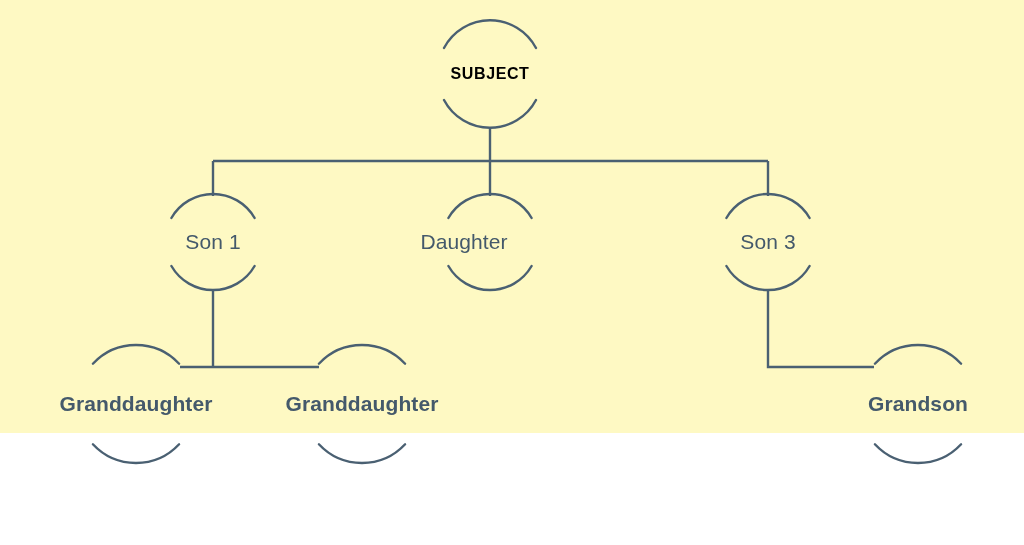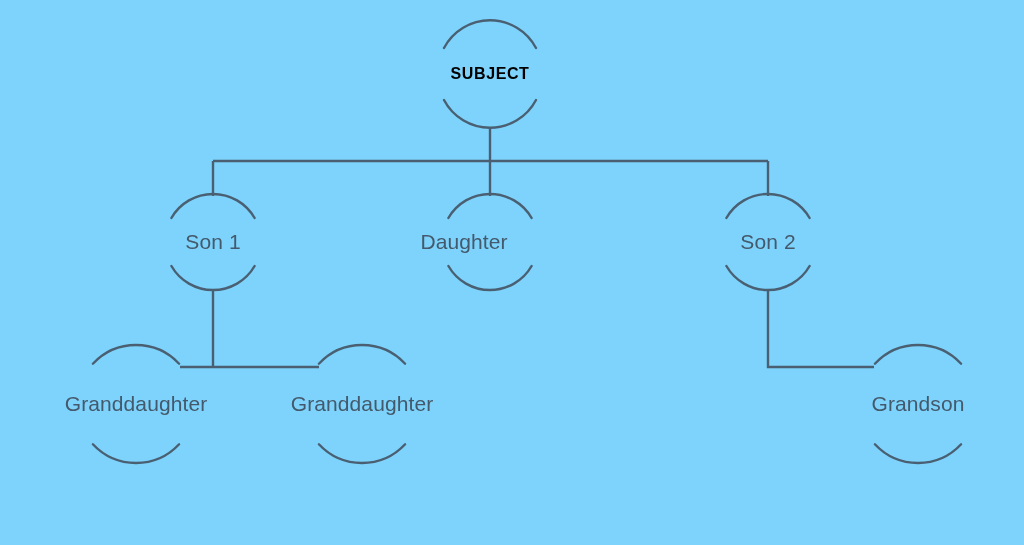--- a/index.html
+++ b/index.html
@@ -10,22 +10,22 @@
   }
   body {
     width: 1024px;
     height: 545px;
     font-family: "Liberation Sans", sans-serif;
     overflow: hidden;
   }
   #diagram-root {
     position: relative;
     width: 1024px;
-    height: 545px;
-    background: #7dd3fc;
+    height: 433px;
+    background: #fef9c3;
   }
   #tree-svg {
     position: absolute;
     top: 0;
     left: 0;
     width: 1024px;
     height: 545px;
     display: block;
   }
   .node-label {
@@ -41,21 +41,21 @@
     color: #000000;
     letter-spacing: 0.6px;
   }
   .label-child {
     font-weight: normal;
     font-size: 21px;
     color: #44596b;
     text-align: right;
   }
   .label-grandchild {
-    font-weight: normal;
+    font-weight: bold;
     font-size: 21px;
     color: #44596b;
   }
 </style>
 </head>
 <body>
 
 <div id="diagram-root">
 
   <svg id="tree-svg" viewBox="0 0 1024 545" xmlns="http://www.w3.org/2000/svg">
@@ -117,21 +117,21 @@
       </g>
     </g>
   </svg>
 
   <div class="node-label label-subject" style="left:490px; top:74px;">SUBJECT</div>
 
   <div class="node-label label-child" style="left:213px; top:242px;">Son 1</div>
 
   <div class="node-label label-child" style="left:464px; top:242px;">Daughter</div>
 
-  <div class="node-label label-child" style="left:768px; top:242px;">Son 2</div>
+  <div class="node-label label-child" style="left:768px; top:242px;">Son 3</div>
 
   <div class="node-label label-grandchild" style="left:136px; top:404px;">Granddaughter</div>
 
   <div class="node-label label-grandchild" style="left:362px; top:404px;">Granddaughter</div>
 
   <div class="node-label label-grandchild" style="left:918px; top:404px;">Grandson</div>
 
 </div>
 
 </body></html>

